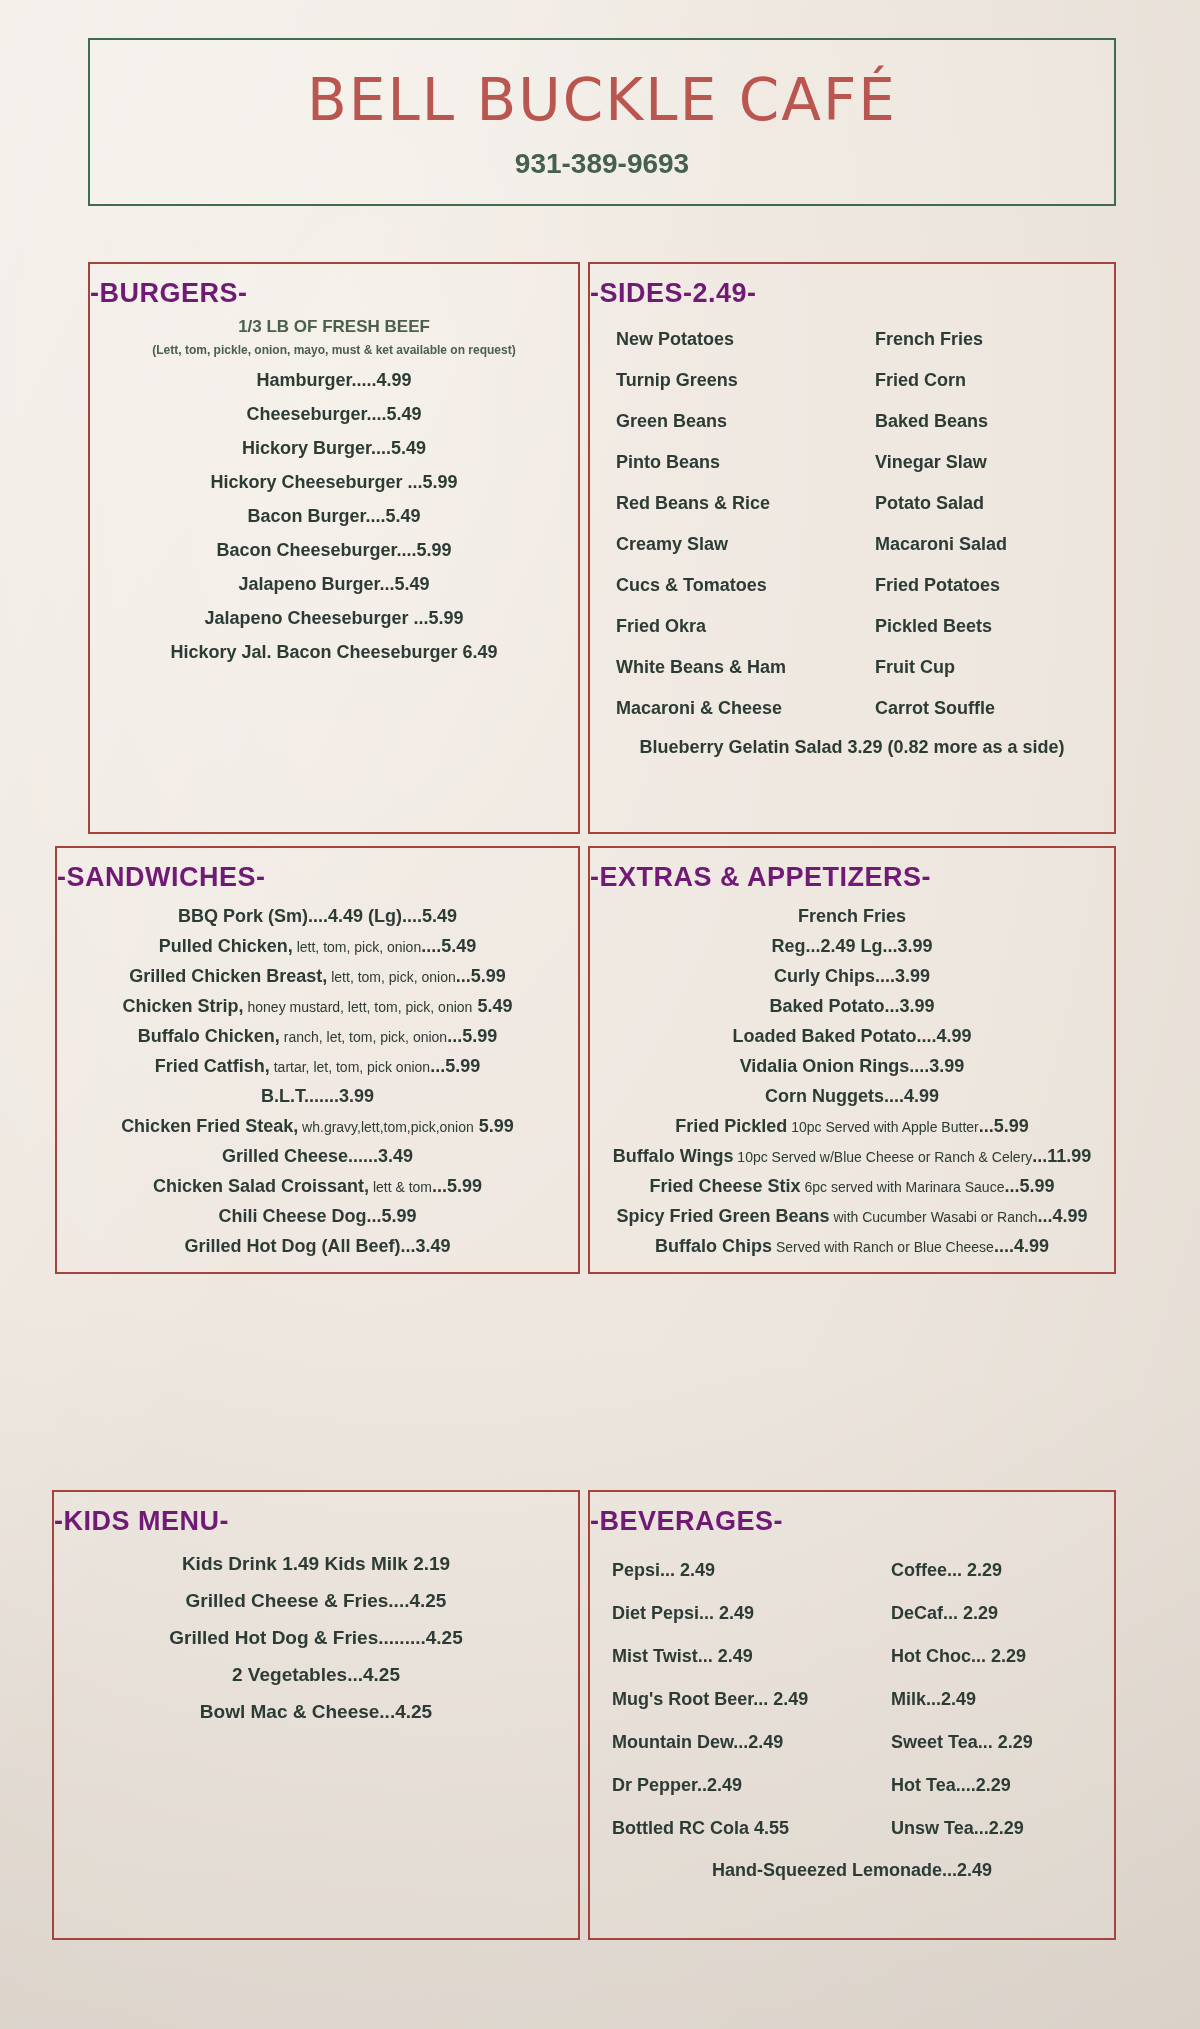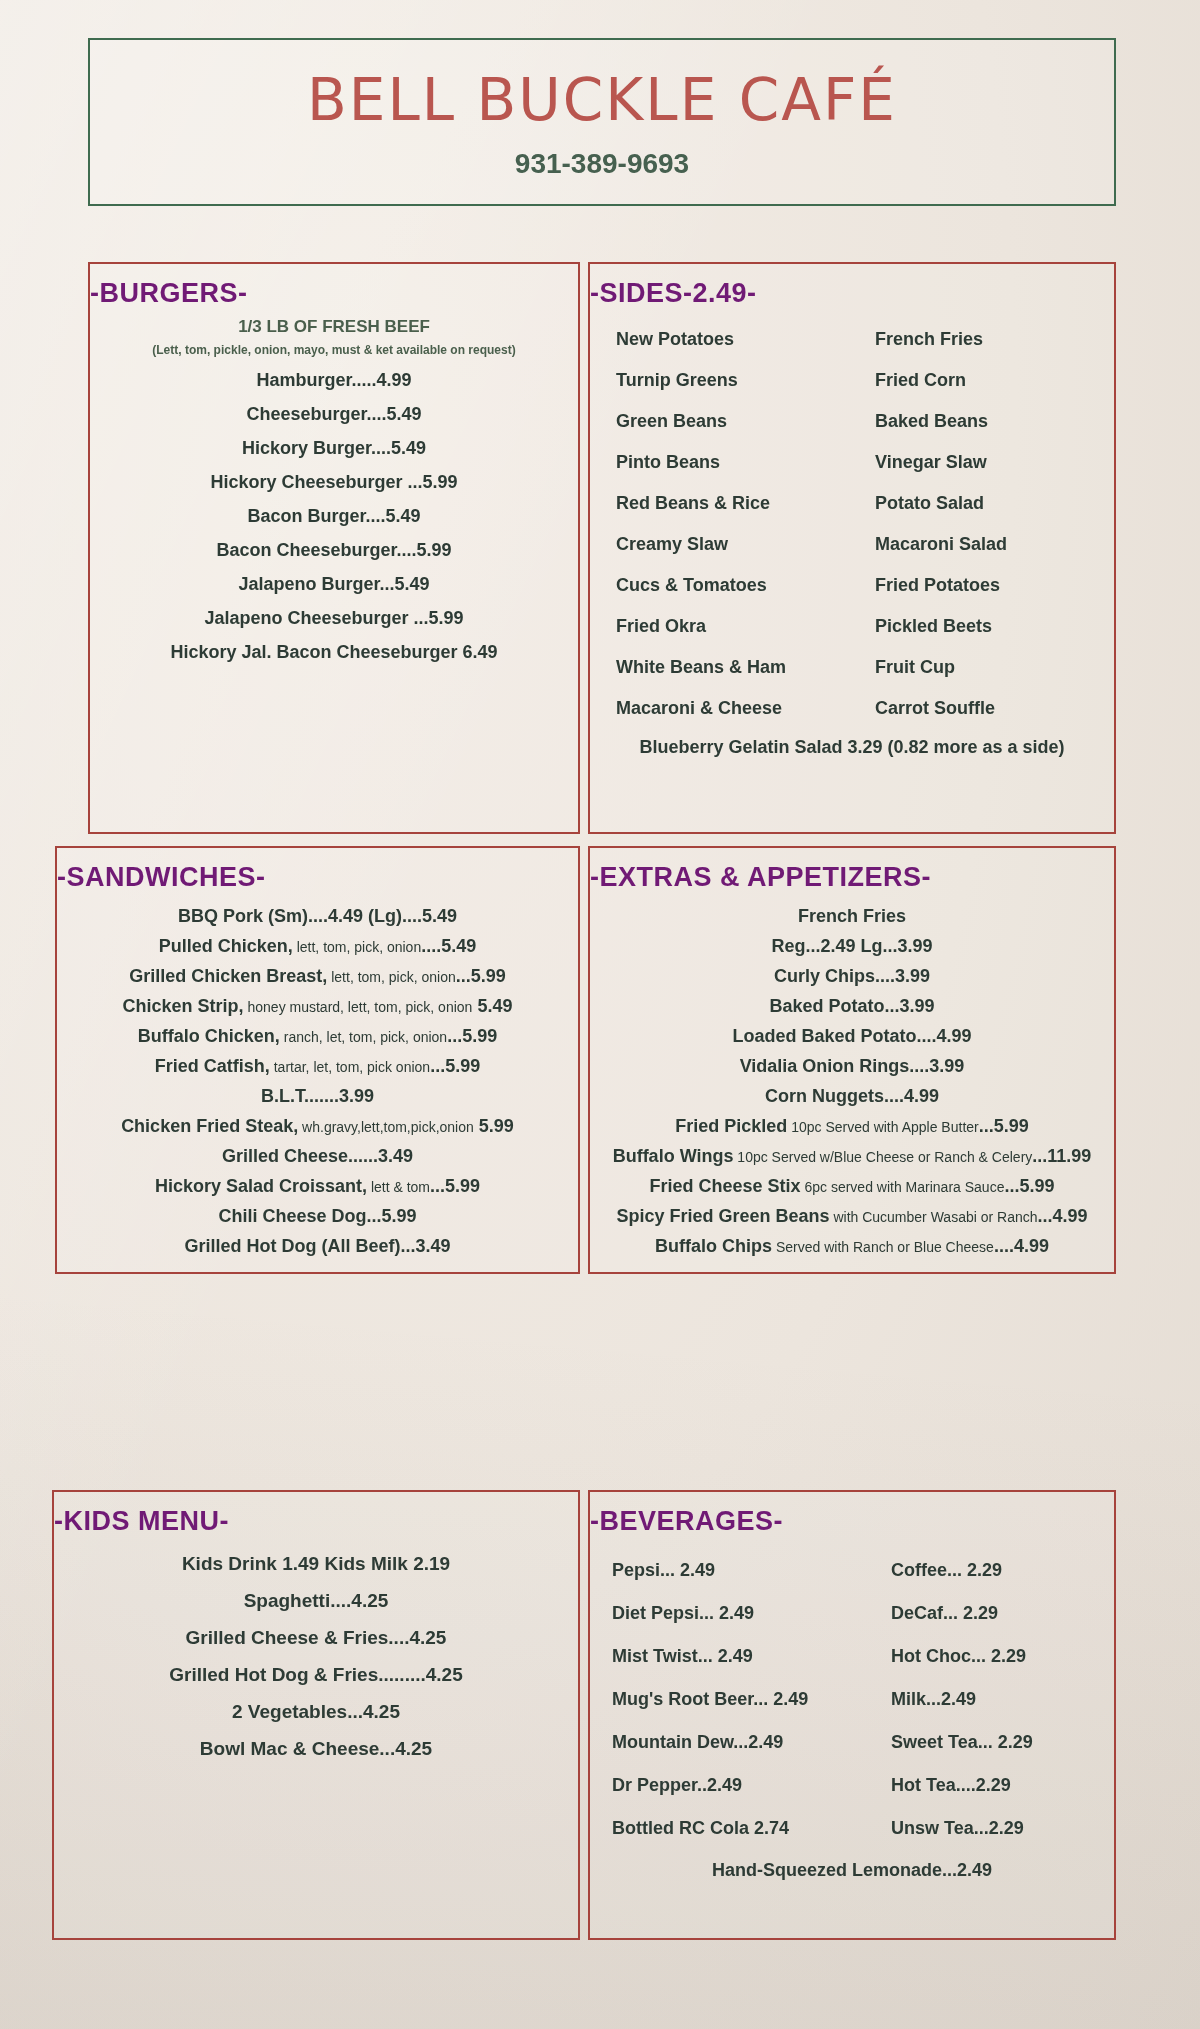--- a/index.html
+++ b/index.html
@@ -249,21 +249,21 @@
     <div class="line">
       <span>B.L.T.......3.99</span><span class="small"></span><span></span>
     </div>
     <div class="line">
       <span>Chicken Fried Steak,</span><span class="small"> wh.gravy,lett,tom,pick,onion</span><span> 5.99</span>
     </div>
     <div class="line">
       <span>Grilled Cheese......3.49</span><span class="small"></span><span></span>
     </div>
     <div class="line">
-      <span>Hickory Salad Croissant,</span><span class="small"> lett &amp; tom</span><span>...5.99</span>
+      <span>Chicken Salad Croissant,</span><span class="small"> lett &amp; tom</span><span>...5.99</span>
     </div>
     <div class="line">
       <span>Chili Cheese Dog...5.99</span><span class="small"></span><span></span>
     </div>
     <div class="line">
       <span>Grilled Hot Dog (All Beef)...3.49</span><span class="small"></span><span></span>
     </div>
   </div>
 
   <div class="panel" id="extras">
@@ -302,21 +302,20 @@
       <span>Spicy Fried Green Beans</span><span class="small"> with Cucumber Wasabi or Ranch</span><span>...4.99</span>
     </div>
     <div class="line">
       <span>Buffalo Chips</span><span class="small"> Served with Ranch or Blue Cheese</span><span>....4.99</span>
     </div>
   </div>
 
   <div class="panel" id="kids">
     <div class="panel-title">-KIDS MENU-</div>
     <div class="line">Kids Drink 1.49    Kids Milk 2.19</div>
-    <div class="line">Spaghetti....4.25</div>
     <div class="line">Grilled Cheese &amp; Fries....4.25</div>
     <div class="line">Grilled Hot Dog &amp; Fries.........4.25</div>
     <div class="line">2 Vegetables...4.25</div>
     <div class="line">Bowl Mac &amp; Cheese...4.25</div>
   </div>
 
   <div class="panel" id="bev">
     <div class="panel-title">-BEVERAGES-</div>
     <div class="bev-grid">
       <div class="cell">Pepsi... 2.49</div>
@@ -324,19 +323,19 @@
       <div class="cell">Diet Pepsi... 2.49</div>
       <div class="cell right">DeCaf... 2.29</div>
       <div class="cell">Mist Twist... 2.49</div>
       <div class="cell right">Hot Choc... 2.29</div>
       <div class="cell">Mug's Root Beer... 2.49</div>
       <div class="cell right">Milk...2.49</div>
       <div class="cell">Mountain Dew...2.49</div>
       <div class="cell right">Sweet Tea... 2.29</div>
       <div class="cell">Dr Pepper..2.49</div>
       <div class="cell right">Hot Tea....2.29</div>
-      <div class="cell">Bottled RC Cola 2.74</div>
+      <div class="cell">Bottled RC Cola 4.55</div>
       <div class="cell right">Unsw Tea...2.29</div>
     </div>
     <div class="bev-note">Hand-Squeezed Lemonade...2.49</div>
   </div>
 
 </div>
 
 </body></html>

